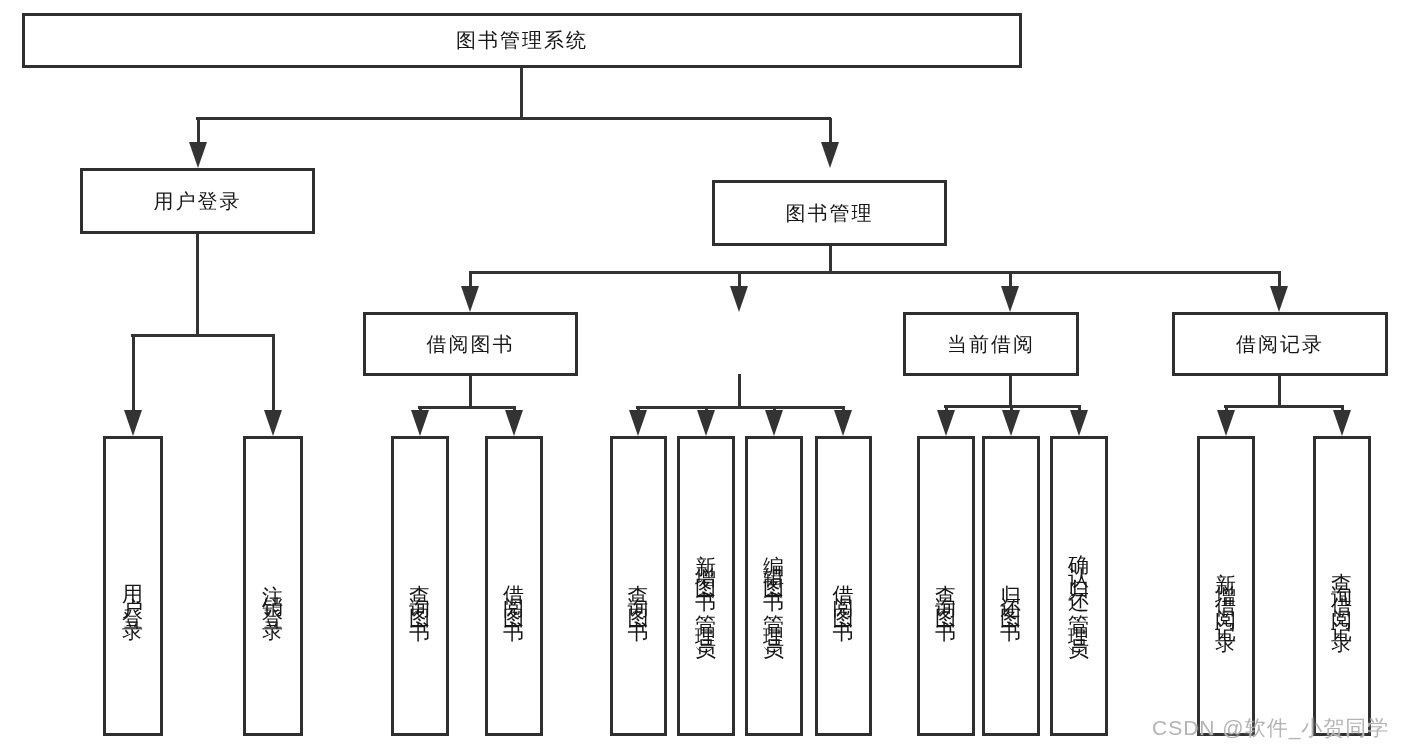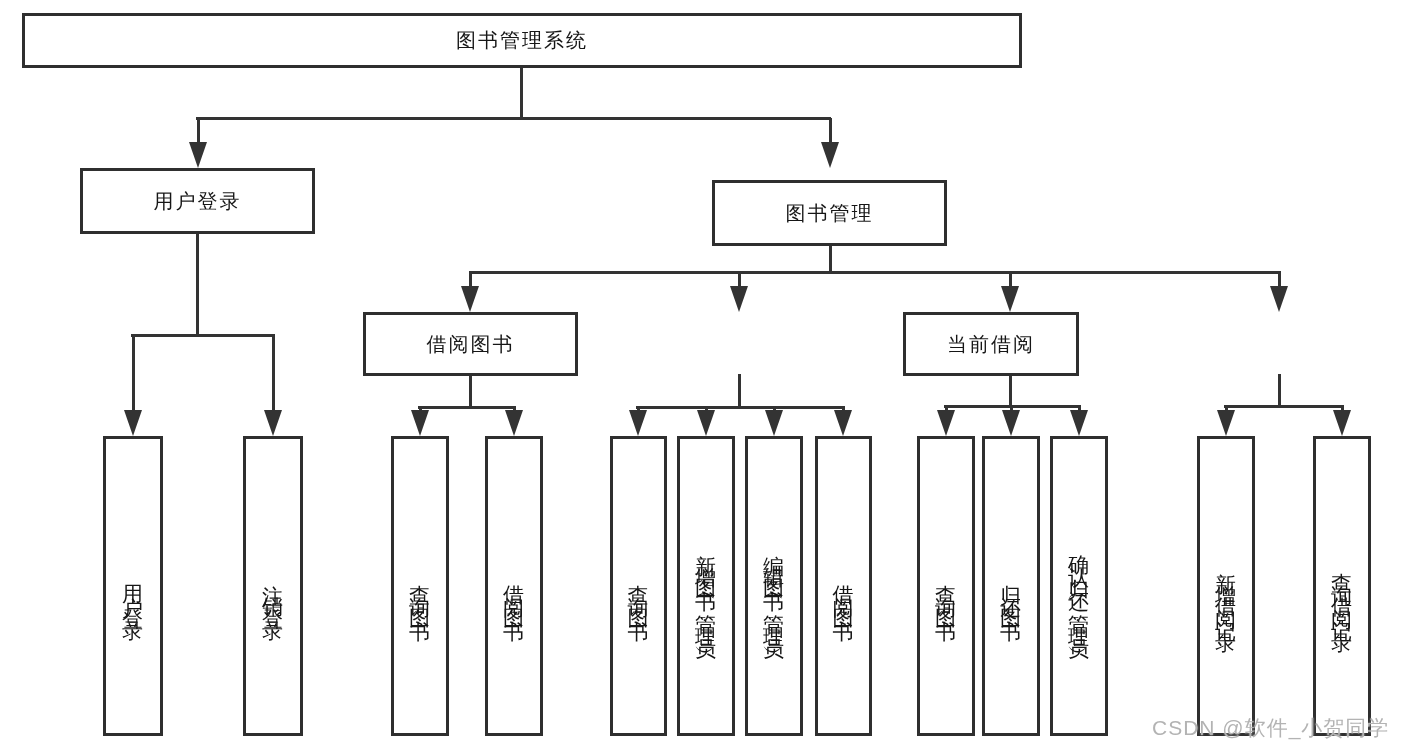--- a/index.html
+++ b/index.html
@@ -76,20 +76,23 @@
   </div>
   <div class="box" style="left:712px; top:180px; width:235px; height:66px">
     <span class="hlabel">图书管理</span>
   </div>
 
   <div class="box" style="left:363px; top:312px; width:215px; height:64px">
     <span class="hlabel">借阅图书</span>
   </div>
   <div class="box" style="left:903px; top:312px; width:176px; height:64px">
     <span class="hlabel">当前借阅</span>
+  </div>
+  <div class="box" style="left:1172px; top:312px; width:216px; height:64px">
+    <span class="hlabel">借阅记录</span>
   </div>
 
   <div class="box leaf" style="left:103px; top:436px; width:60px; height:300px">
     <span class="vlabel">用户登录</span>
   </div>
   <div class="box leaf" style="left:243px; top:436px; width:60px; height:300px">
     <span class="vlabel">注销登录</span>
   </div>
 
   <div class="box leaf" style="left:391px; top:436px; width:58px; height:300px">

